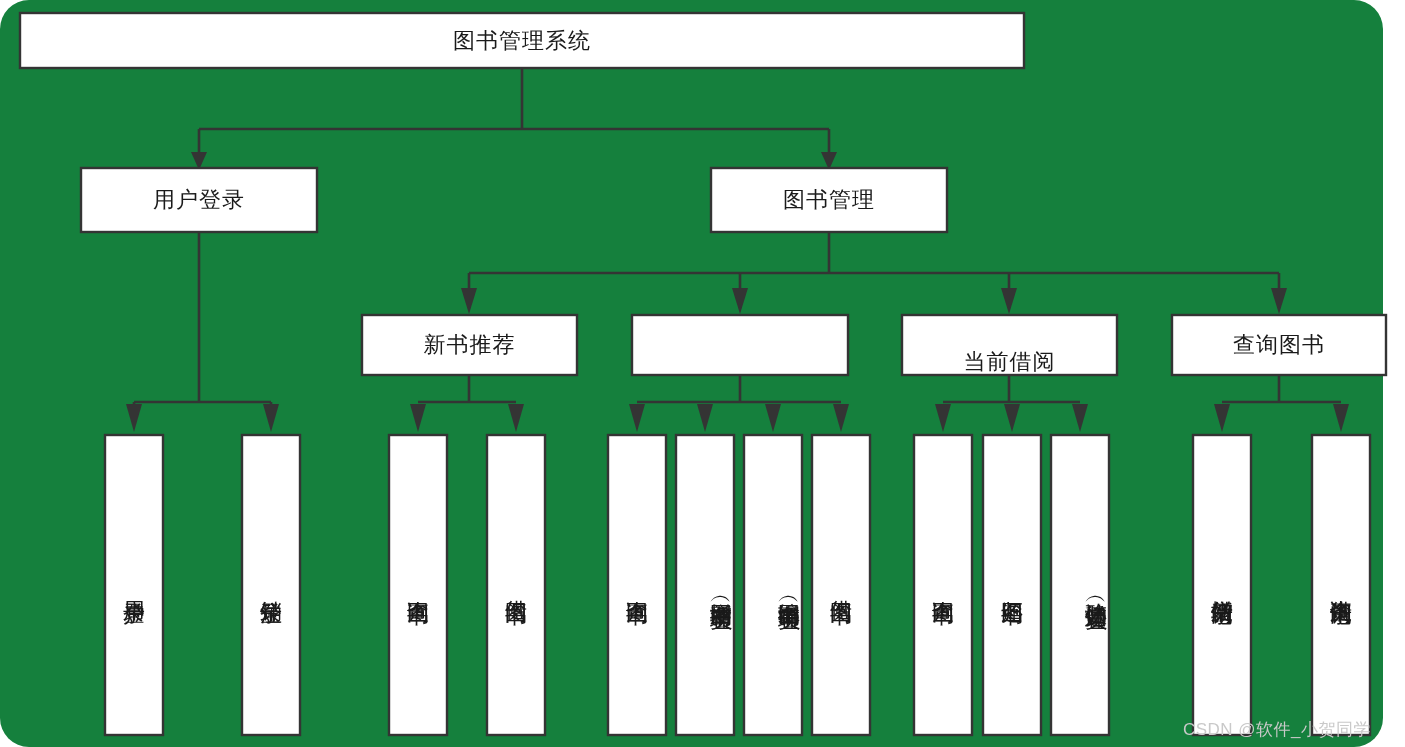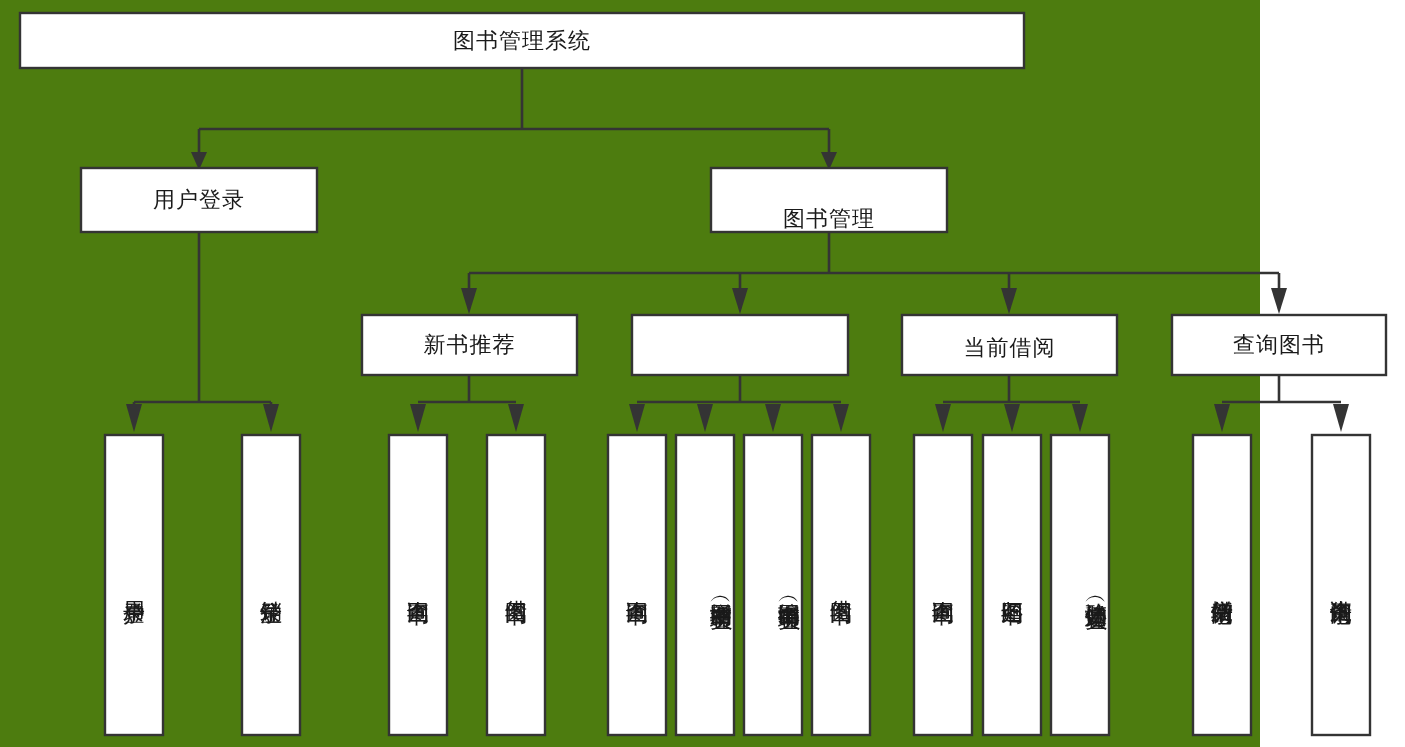--- a/index.html
+++ b/index.html
@@ -8,23 +8,24 @@
     background: #ffffff;
   }
   body {
     width: 1405px;
     height: 747px;
     font-family: "Liberation Sans", "DejaVu Sans", sans-serif;
     overflow: hidden;
   }
   #diagram-root {
     position: relative;
-    width: 1260px;
+    width: 1383px;
     height: 747px;
-    background: #4d7c0f;
+    background: #15803d;
+    border-radius: 29px;
   }
   svg.diagram-canvas {
     position: absolute;
     left: 0;
     top: 0;
     width: 1405px;
     height: 747px;
   }
   .node-box {
     fill: #ffffff;
@@ -181,38 +182,39 @@
     <rect class="node-box" x="983" y="435" width="58" height="300"></rect>
     <rect class="node-box" x="1051" y="435" width="58" height="300"></rect>
 
     <rect class="node-box" x="1193" y="435" width="58" height="300"></rect>
     <rect class="node-box" x="1312" y="435" width="58" height="300"></rect>
   </svg>
 
   <div class="horiz-label" style="left:20px; top:13px; width:1004px; height:55px;">图书管理系统</div>
 
   <div class="horiz-label" style="left:81px; top:168px; width:236px; height:64px;">用户登录</div>
-  <div class="horiz-label" style="left:711px; top:168px; width:236px; height:64px;margin-top:19px;">图书管理</div>
+  <div class="horiz-label" style="left:711px; top:168px; width:236px; height:64px;">图书管理</div>
 
   <div class="horiz-label" style="left:362px; top:315px; width:215px; height:60px;">新书推荐</div>
-  <div class="horiz-label" style="left:902px; top:318px; width:215px; height:60px;">当前借阅</div>
+  <div class="horiz-label" style="left:902px; top:332px; width:215px; height:60px;">当前借阅</div>
   <div class="horiz-label" style="left:1172px; top:315px; width:214px; height:60px;">查询图书</div>
 
   <div class="vert-label centered" style="left:105px; top:435px; width:58px; height:300px;">用户登录</div>
   <div class="vert-label centered" style="left:242px; top:435px; width:58px; height:300px;">注销登录</div>
 
   <div class="vert-label centered" style="left:389px; top:435px; width:58px; height:300px;">查询图书</div>
   <div class="vert-label centered" style="left:487px; top:435px; width:58px; height:300px;">借阅图书</div>
 
   <div class="vert-label centered" style="left:608px; top:435px; width:58px; height:300px;">查询图书</div>
   <div class="vert-label" style="left:676px; top:443px; width:58px; height:292px;">新增图书（管理员）</div>
   <div class="vert-label" style="left:744px; top:443px; width:58px; height:292px;">编辑图书（管理员）</div>
   <div class="vert-label centered" style="left:812px; top:435px; width:58px; height:300px;">借阅图书</div>
 
   <div class="vert-label centered" style="left:914px; top:435px; width:58px; height:300px;">查询图书</div>
   <div class="vert-label centered" style="left:983px; top:435px; width:58px; height:300px;">归还图书</div>
   <div class="vert-label" style="left:1051px; top:443px; width:58px; height:292px;">确认归还（管理员）</div>
 
   <div class="vert-label centered" style="left:1193px; top:435px; width:58px; height:300px;">新增借阅记录</div>
   <div class="vert-label centered" style="left:1312px; top:435px; width:58px; height:300px;">查询借阅记录</div>
 
+  <div class="watermark">CSDN @软件_小贺同学</div>
 
 </div>
 
 </body></html>

